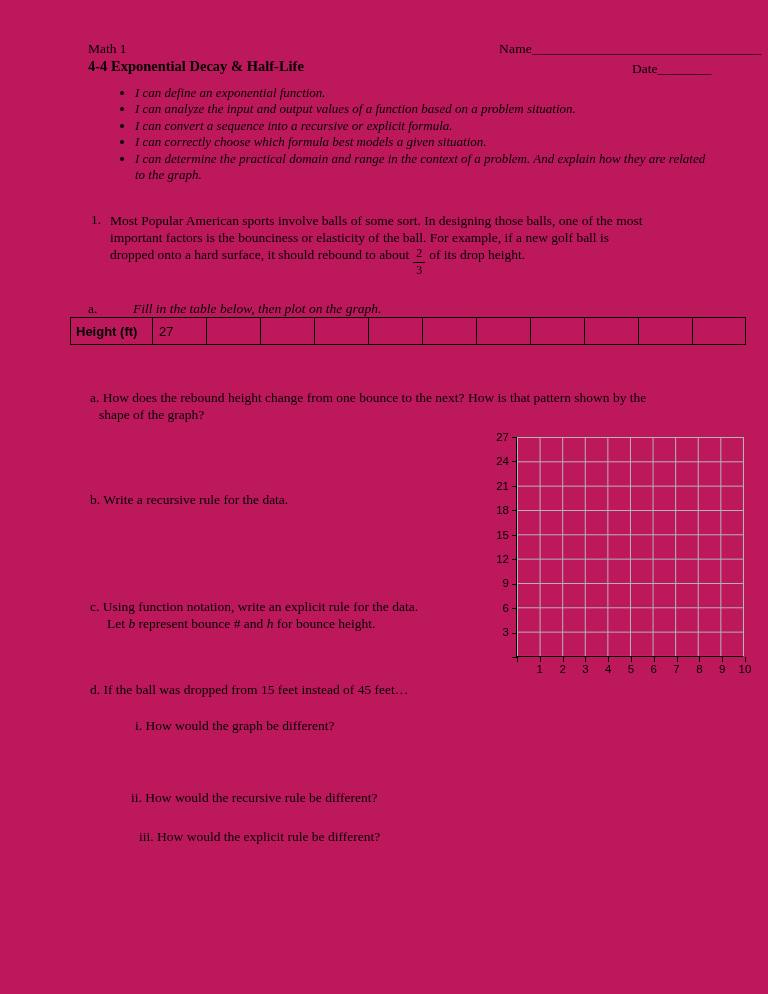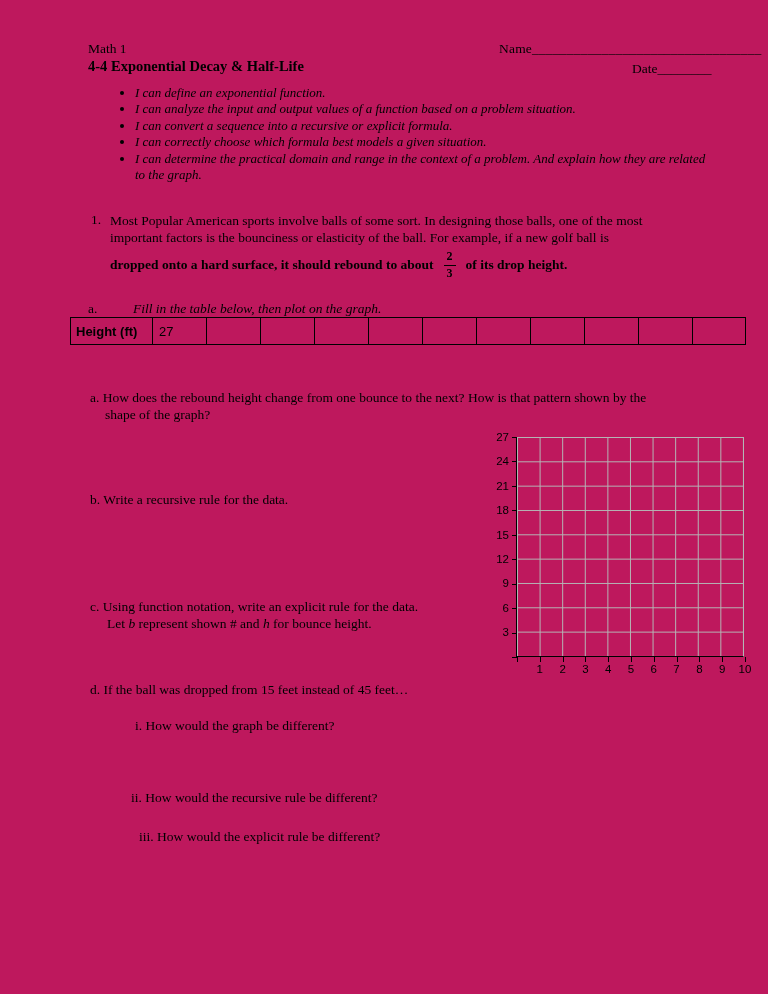--- a/index.html
+++ b/index.html
@@ -16,41 +16,41 @@
   .title { left:88px; top:58px; font-weight:700; font-size:14.5px; }
   .date-line { left:632px; top:61px; }
 
   ul.objectives { left:103px; top:85px; width:606px; list-style:disc; padding-left:32px; }
   ul.objectives li { font-style:italic; font-size:13px; line-height:16.4px; }
 
   .p1num { left:91px; top:212px; }
   .p1text { left:110px; top:212px; width:652px; }
   .p1text .pline { line-height:17.2px; white-space:nowrap; }
 
-  .fracline { left:110px; top:247px; height:36px; display:flex; align-items:center; gap:10px;font-weight:bold; }
+  .fracline { left:110px; top:247px; height:36px; display:flex; align-items:flex-start; gap:4px; }
   .frac { display:inline-flex; flex-direction:column; align-items:center; font-size:12px; line-height:1.15; }
   .frac .num { border-bottom:1px solid #000; padding:0 3px 1px; }
   .frac .den { padding-top:1px; }
 
   .parta-label { left:88px; top:301px; }
   .parta-instr { left:133px; top:301px; font-style:italic; }
 
   .btable { left:70px; top:314px; width:676px; border-collapse:separate; border-spacing:0 3px;
             table-layout:fixed; font-family:"Liberation Sans", sans-serif; font-size:13px; }
   .btable th, .btable td { border:1px solid #000; border-right:none; overflow:hidden; }
   .btable tr > *:last-child { border-right:1px solid #000; }
   .btable th { width:82px; text-align:left; padding-left:5px; font-weight:700; }
   .btable td { text-align:center; }
   .btable tr.r1 th, .btable tr.r1 td { height:24px; }
   .btable tr.r2 th, .btable tr.r2 td { height:28px; }
   .btable tr.r2 td.first { text-align:left; padding-left:6px; }
 
   .q { line-height:17px; }
   .qa { left:90px; top:389px; width:650px; }
-  .qa .l2 { margin-left:15px; }
+  .qa .l2 { margin-left:9px; }
   .qb { left:90px; top:491px; }
   .qc1 { left:90px; top:598px; }
   .qc2 { left:107px; top:615px; }
   .qd { left:90px; top:681px; }
   .qdi { left:135px; top:717px; }
   .qdii { left:131px; top:789px;text-align:right; }
   .qdiii { left:139px; top:828px; }
 
   .plot {
     left:516px; top:437px; width:228px; height:220px;
@@ -160,20 +160,20 @@
         <div class="xl">7</div>
         <div class="xl">8</div>
         <div class="xl">9</div>
         <div class="xl">10</div>
       </div>
   </div>
 
   <div class="abs q qb">b. Write a recursive rule for the data.</div>
 
   <div class="abs q qc1">c.  Using function notation, write an explicit rule for the data.</div>
-  <div class="abs q qc2"><span>Let </span><i>b</i><span> represent shown # and </span><i>h</i><span> for bounce height.</span></div>
+  <div class="abs q qc2"><span>Let </span><i>b</i><span> represent bounce # and </span><i>h</i><span> for bounce height.</span></div>
 
   <div class="abs q qd">d.  If the ball was dropped from 15 feet instead of 45 feet…</div>
   <div class="abs q qdi">i. How would the graph be different?</div>
   <div class="abs q qdii">ii. How would the recursive rule be different?</div>
   <div class="abs q qdiii">iii. How would the explicit rule be different?</div>
 
 </div>
 
 </body></html>

